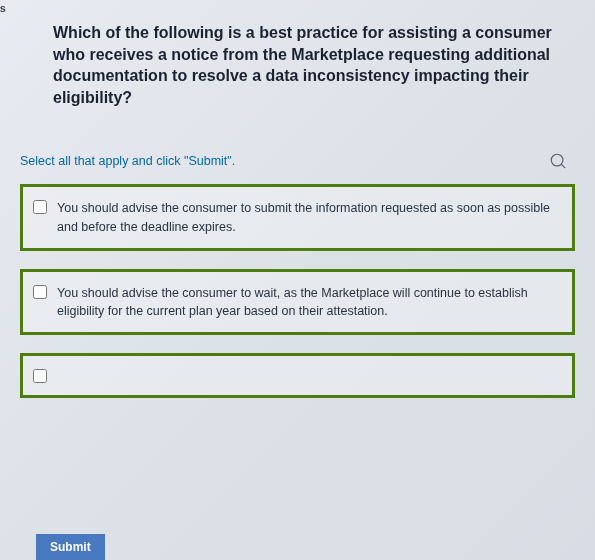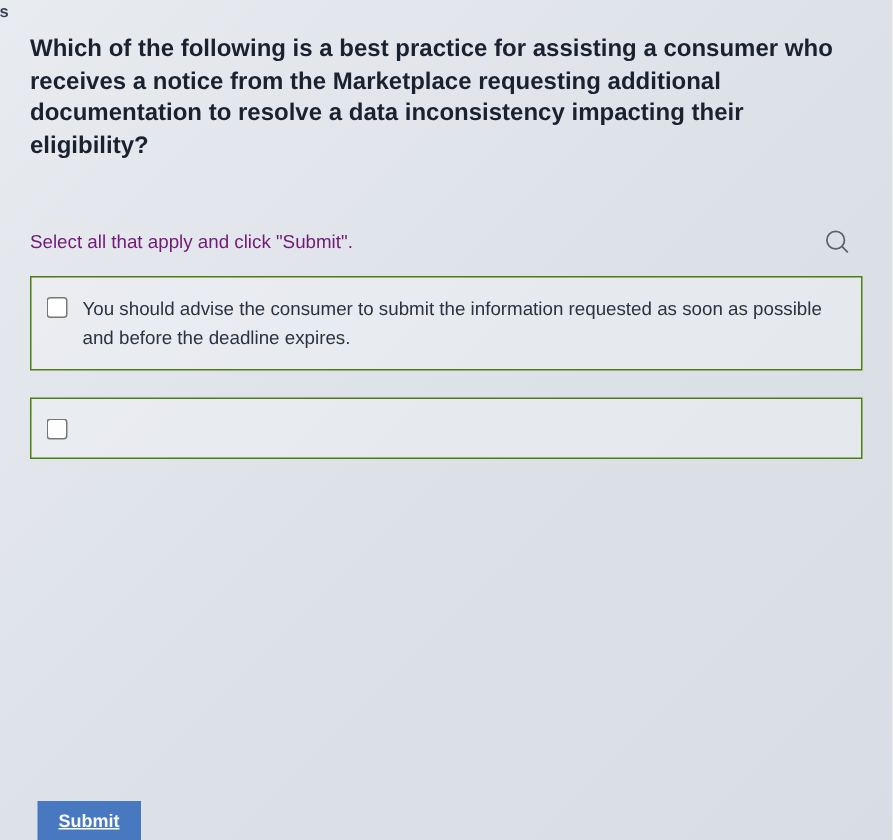--- a/index.html
+++ b/index.html
@@ -22,44 +22,45 @@
       color: #3a4250;
       padding: 2px 4px;
     }
     .question {
       margin-top: 22px;
       font-size: 16px;
       font-weight: bold;
       color: #1a2230;
       line-height: 1.35;
       max-width: 545px;
+      margin-left: 33px;
     }
     .instruction-row {
       margin-top: 44px;
       display: flex;
       align-items: center;
       justify-content: space-between;
     }
     .instruction {
       font-size: 12.5px;
-      color: #701a75;
+      color: #0369a1;
     }
     .circle-icon {
       width: 18px;
       height: 18px;
       margin-right: 8px;
     }
     .options {
       margin-top: 14px;
       display: flex;
       flex-direction: column;
       gap: 18px;
     }
     .option {
-      border: 1px solid #4d7c0f;
+      border: 3px solid #4d7c0f;
       background: rgba(245,246,248,0.4);
       padding: 12px 10px 12px 10px;
       display: flex;
       align-items: flex-start;
       gap: 10px;
     }
     .option input[type=checkbox] {
       width: 14px;
       height: 14px;
       margin-top: 1px;
@@ -78,22 +79,21 @@
       border: none;
       padding: 6px 14px;
       font-size: 12px;
       font-weight: bold;
       cursor: pointer;
       opacity: 0.85;
     }
     .cut {
       position: absolute;
       bottom: 0;
-      left: 25px;
-      text-decoration: underline;
+      left: 36px;
     }
   </style>
 </head>
 <body>
 
 <div class="tab-fragment">ts</div>
 
 <div class="question">Which of the following is a best practice for assisting a consumer who receives a notice from the Marketplace requesting additional documentation to resolve a data inconsistency impacting their eligibility?</div>
 
 <div class="instruction-row">
@@ -104,16 +104,20 @@
   </svg>
 </div>
 
 <div class="options">
   <label class="option">
     <input type="checkbox" style="">
     <span class="option-text">You should advise the consumer to submit the information requested as soon as possible and before the deadline expires.</span>
   </label>
   <label class="option">
     <input type="checkbox" style="">
+    <span class="option-text">You should advise the consumer to wait, as the Marketplace will continue to establish eligibility for the current plan year based on their attestation.</span>
+  </label>
+  <label class="option">
+    <input type="checkbox" style="">
   </label>
 </div>
 
 <button class="submit-btn cut">Submit</button>
 
 </body></html>

